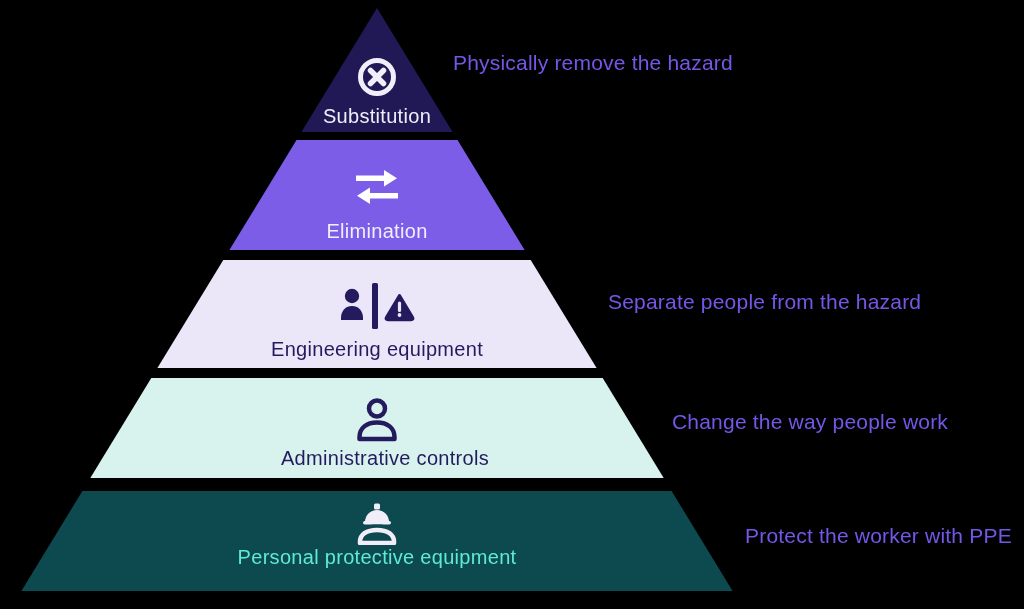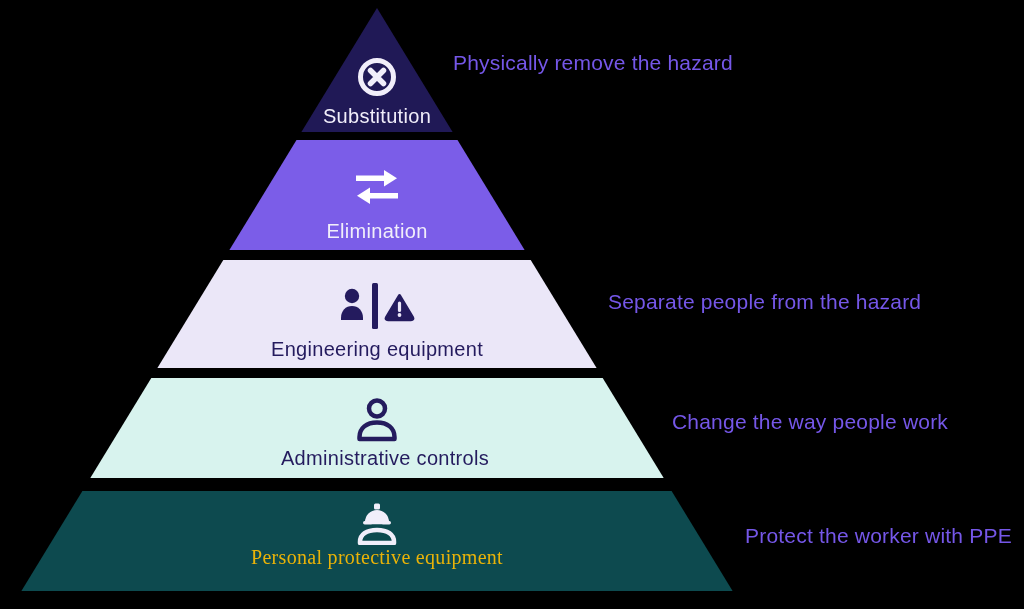--- a/index.html
+++ b/index.html
@@ -90,20 +90,20 @@
   </svg>
   <div class="tier-label" style="left: 377px; top: 458px; color: rgb(36, 27, 94); margin-left: 8px;">Administrative controls</div>
 
   <svg class="tier-icon" style="left:377px; top:503px; color:#f1eefa;" width="44" height="42" viewBox="0 0 44 42">
     <rect x="19" y="0.5" width="6" height="6" rx="1.5" fill="currentColor"></rect>
     <path d="M10 19 A12 12 0 0 1 34 19 Z" fill="currentColor"></path>
     <rect x="8" y="18" width="28" height="3.4" rx="1.7" fill="currentColor"></rect>
     <path d="M16.5 21.4 A5.6 5.6 0 0 0 27.5 21.4 Z" fill="#0d4a4f"></path>
     <path d="M5 40 L5 38.8 C5 31.5 11.5 27 22 27 C32.5 27 39 31.5 39 38.8 L39 40 Z" fill="none" stroke="currentColor" stroke-width="4.5" stroke-linejoin="round"></path>
   </svg>
-  <div class="tier-label" style="left: 377px; top: 557px; color: #eab308; font-family: Liberation Serif, serif;">Personal protective equipment</div>
+  <div class="tier-label" style="left: 377px; top: 557px; color: #5eead4;">Personal protective equipment</div>
 
   <div class="annotation" style="left: 453px; top: 62px; color: rgb(117, 87, 232);">Physically remove the hazard</div>
   <div class="annotation" style="left: 608px; top: 301px; color: rgb(117, 87, 232);">Separate people from the hazard</div>
   <div class="annotation" style="left: 672px; top: 421px; color: rgb(117, 87, 232);">Change the way people work</div>
   <div class="annotation" style="left: 745px; top: 535px; color: rgb(117, 87, 232);">Protect the worker with PPE</div>
 
 </div>
 
 </body></html>

